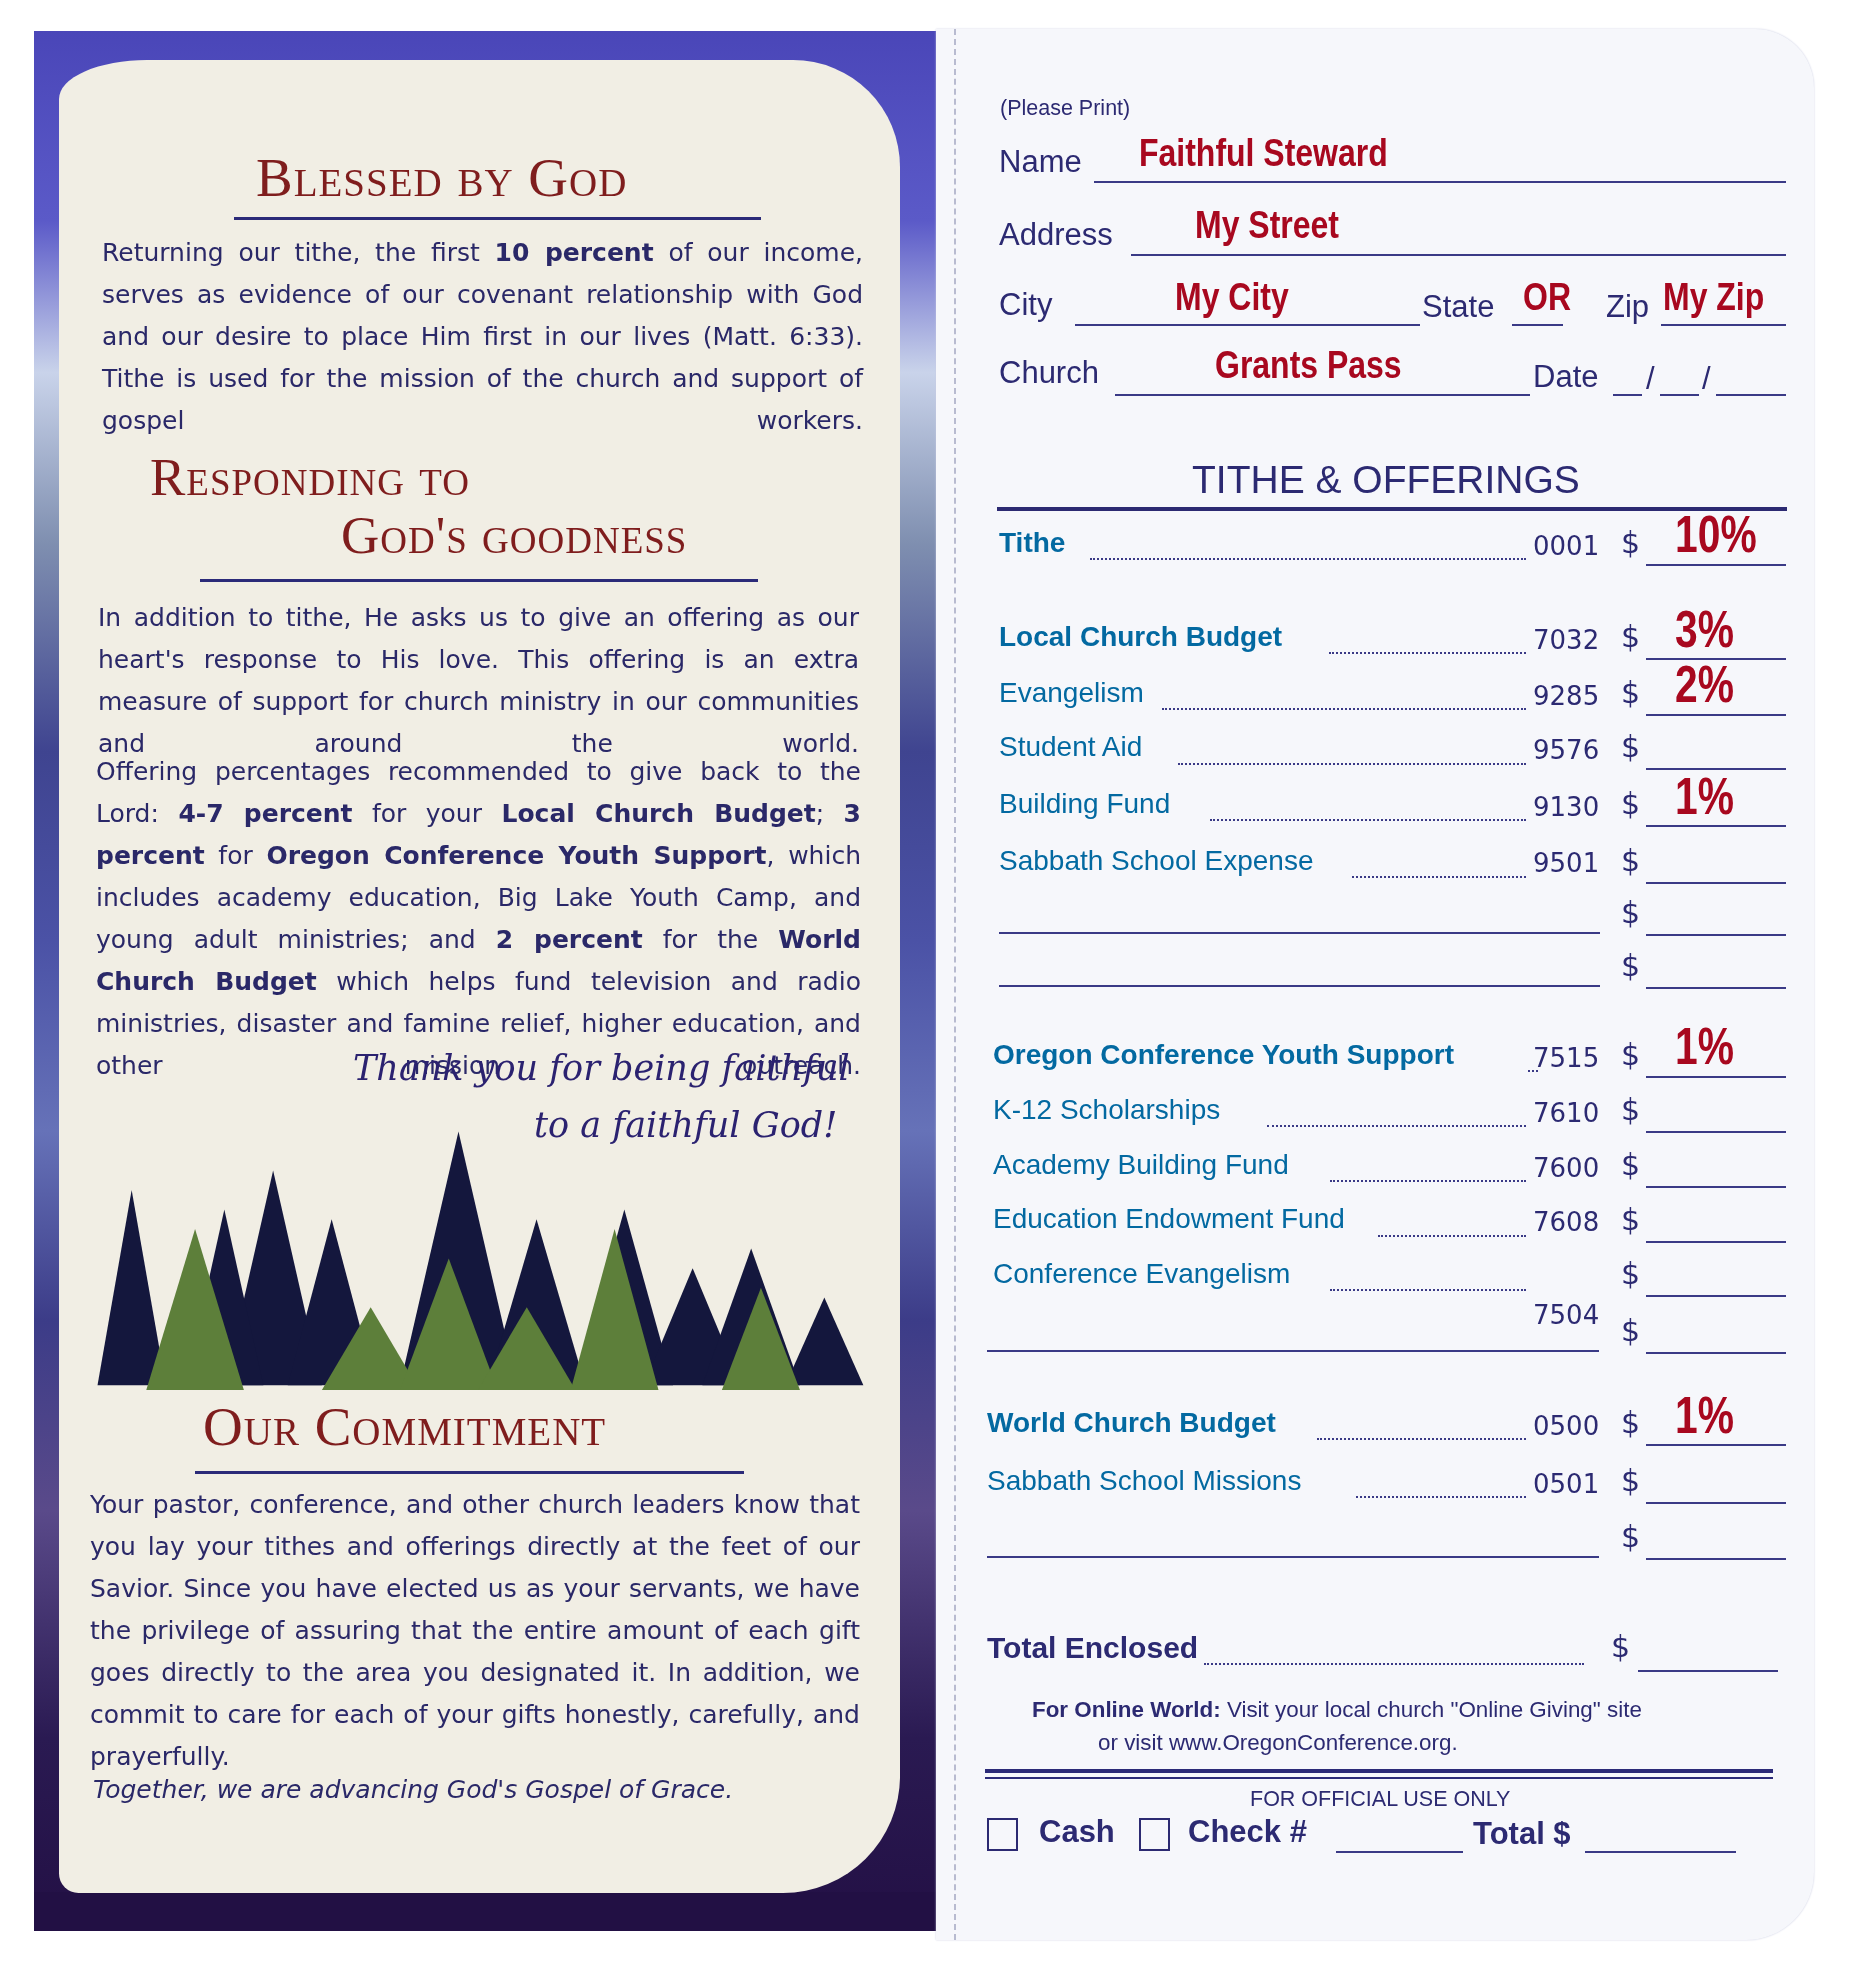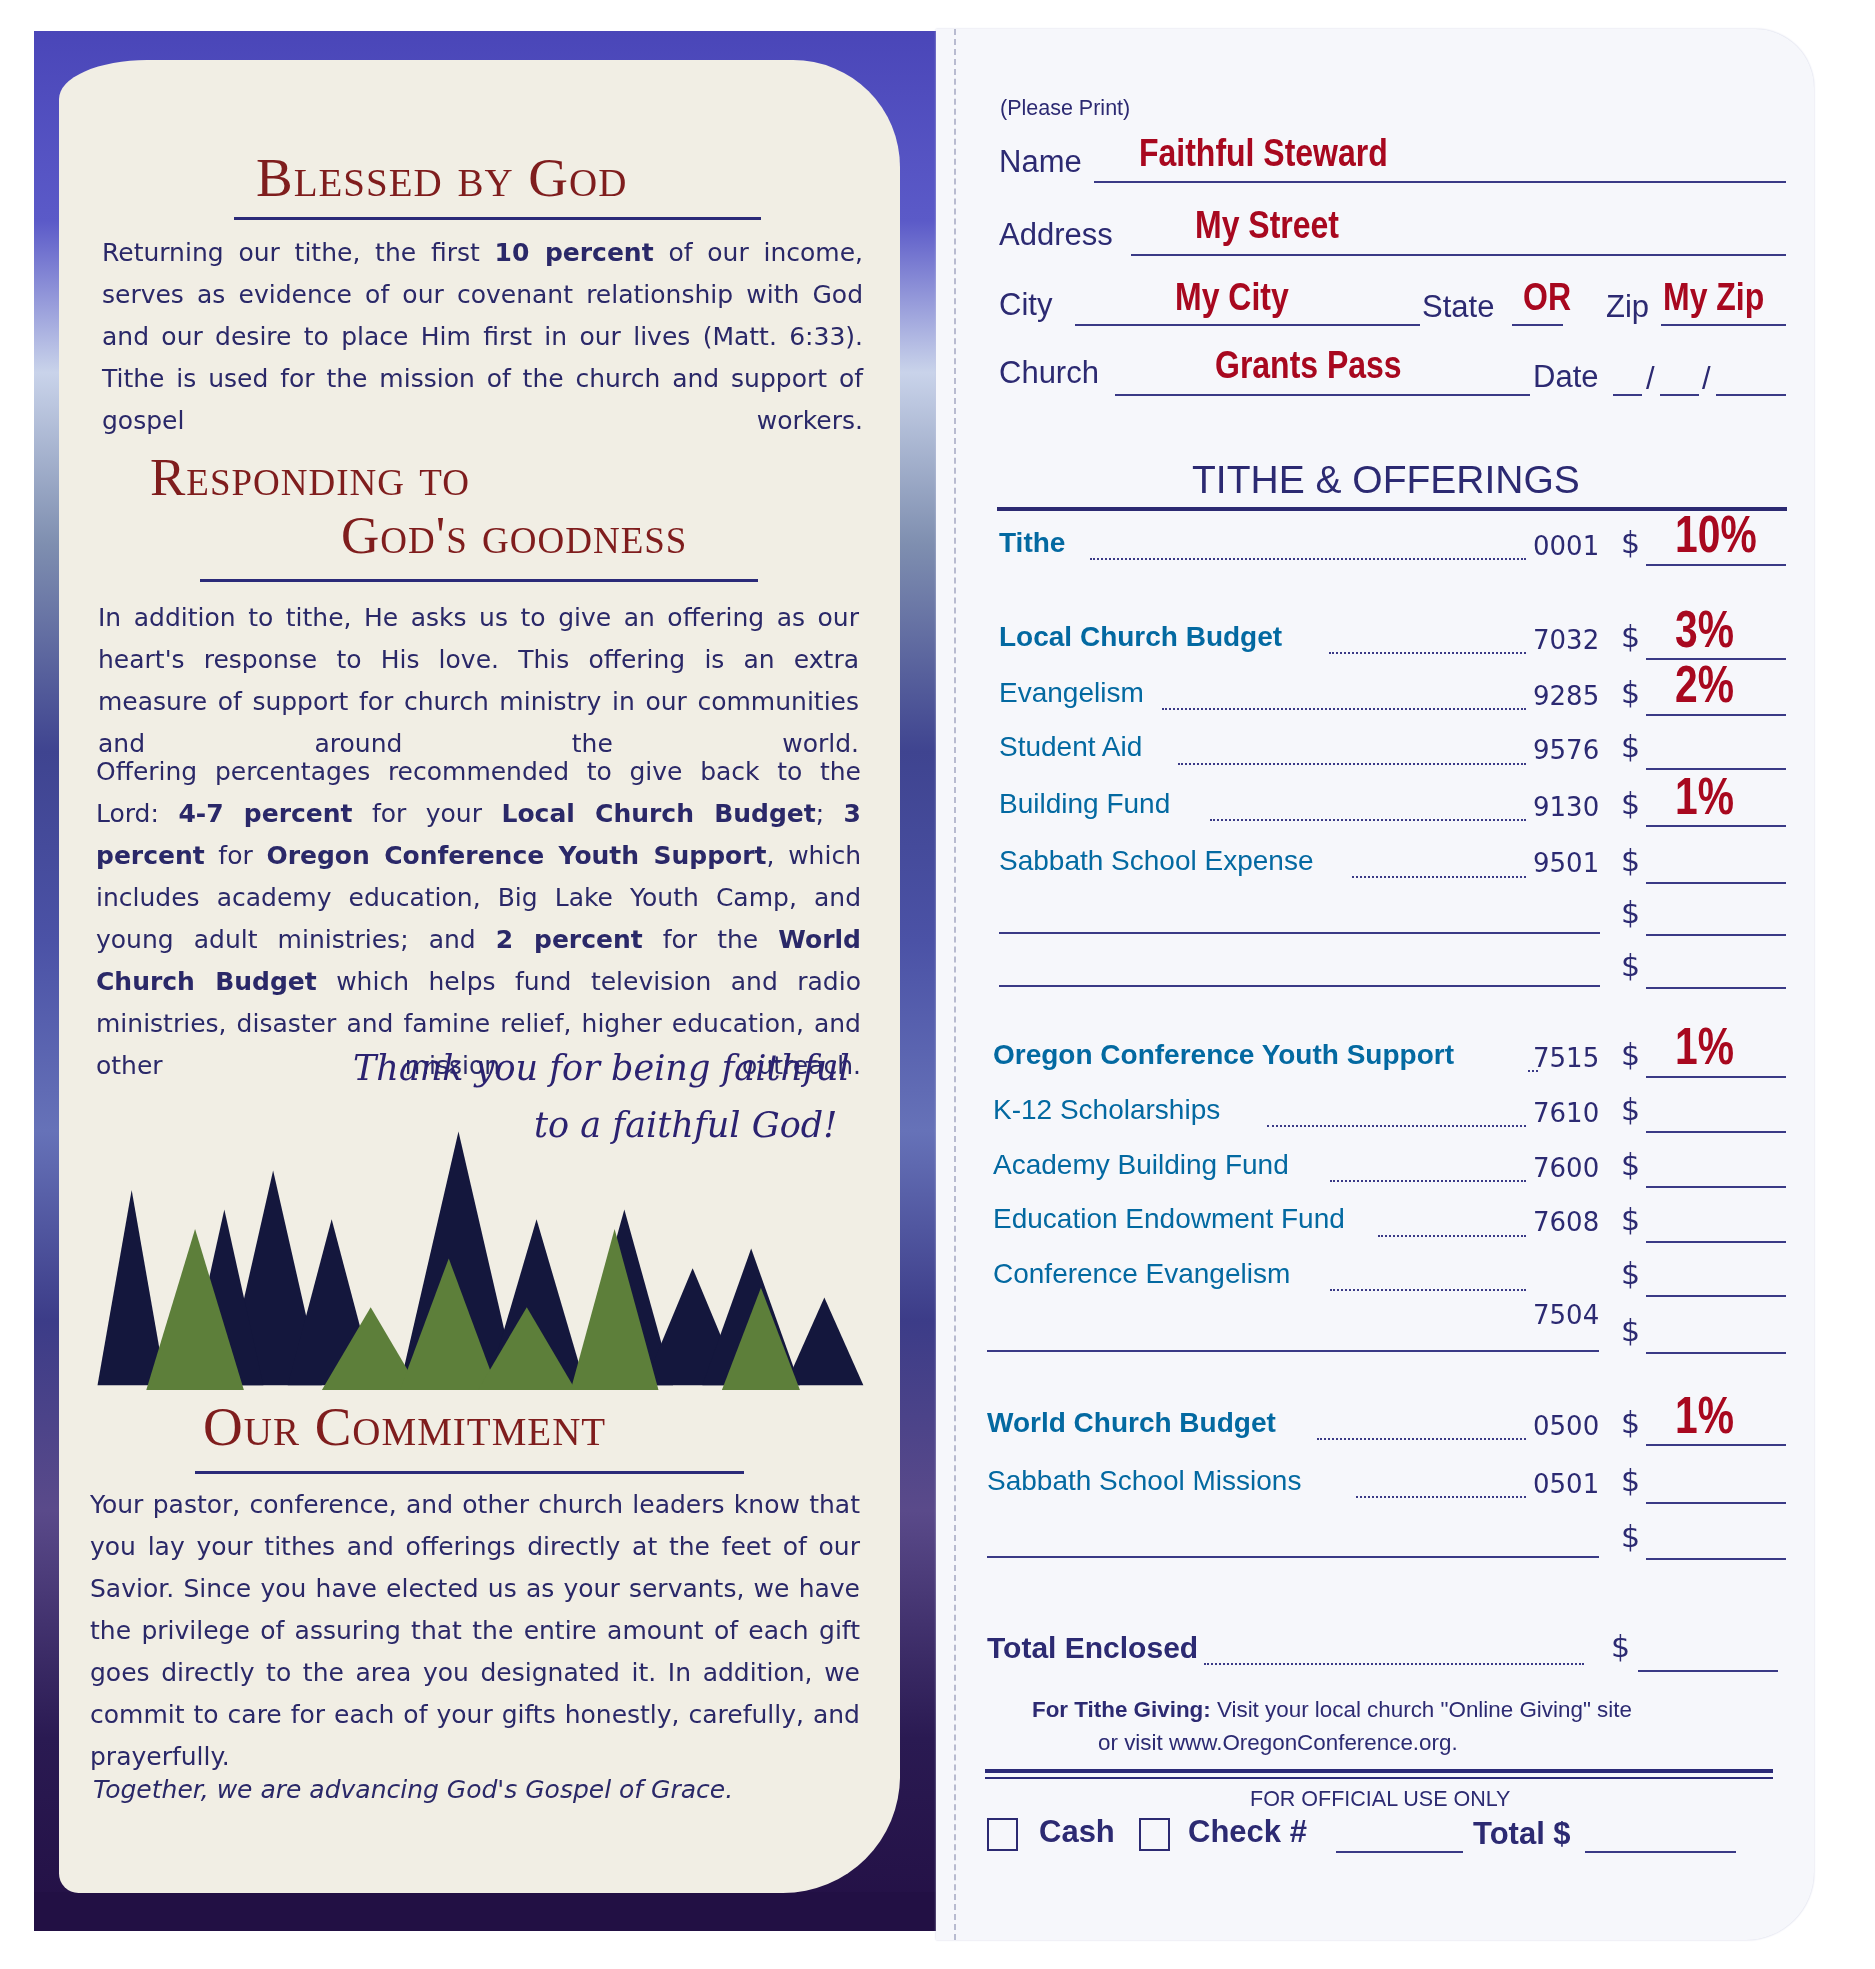--- a/index.html
+++ b/index.html
@@ -244,21 +244,21 @@
       <div class="amt-line" style="left: 1646px; top: 1558px; width: 140px;"></div>
     </div>
   </div>
 
 <div class="lbl bold" style="left:987px;top:1631px;font-size:30px;">Total Enclosed</div>
 <div class="dots" style="left:1204px;top:1663px;width:380px;"></div>
 <div class="dollar" style="left:1611px;top:1629px;">$</div>
 <div class="amt-line" style="left:1638px;top:1670px;width:140px;"></div>
 
 <div class="lbl" style="left:1032px;top:1697px;font-size:22.4px;">
-  <b>For Tithe Giving:</b><span> Visit your local church "Online Giving" site</span>
+  <b>For Online World:</b><span> Visit your local church "Online Giving" site</span>
 </div>
 <div class="lbl" style="left:1098px;top:1730px;font-size:22.4px;">or visit www.OregonConference.org.</div>
 <div class="rule" style="left:985px;top:1769px;width:788px;height:3.9px;"></div>
 <div class="rule" style="left:985px;top:1777px;width:788px;height:2px;"></div>
 <div class="lbl" style="left:1250px;top:1787px;font-size:21.5px;">FOR OFFICIAL USE ONLY</div>
 
 <div class="checkbox" style="left:987px;top:1818px;"></div>
 <div class="lbl bold" style="left:1039px;top:1814px;font-size:31px;">Cash</div>
 <div class="checkbox" style="left:1139px;top:1818px;"></div>
 <div class="lbl bold" style="left:1188px;top:1814px;font-size:31px;">Check #</div>

